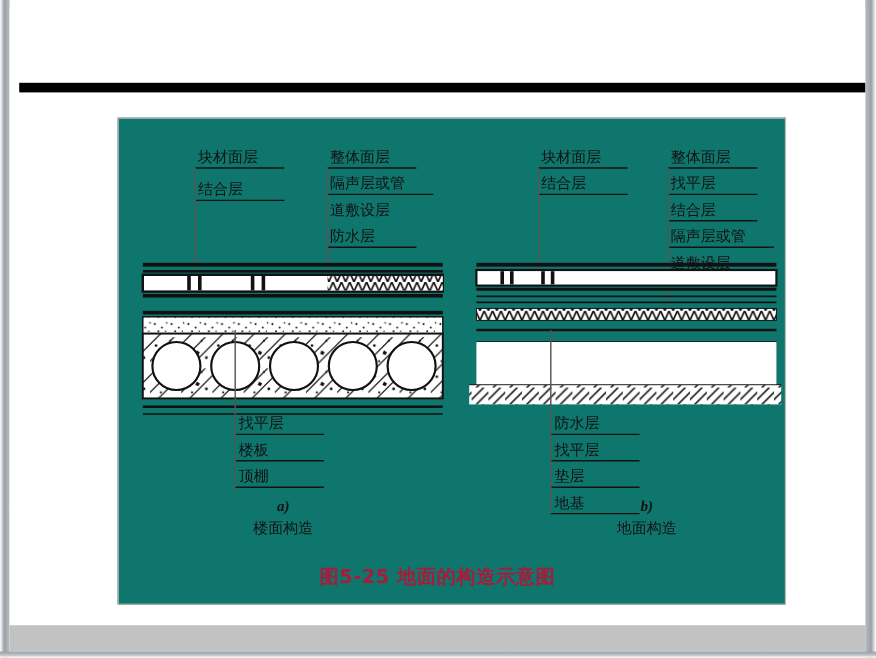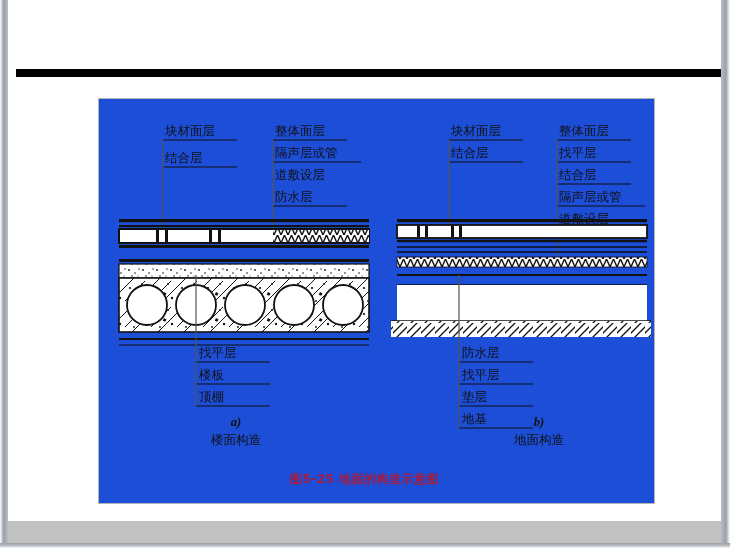--- a/index.html
+++ b/index.html
@@ -28,28 +28,28 @@
   .title-text{
     position:absolute;left:0;top:0;width:100%;height:49px;
     display:flex;align-items:center;justify-content:center;
     color:#ffe600;font-weight:bold;font-size:24px;letter-spacing:1px;
     text-shadow:1px 1px 0 #8a5a00,-1px 0 0 #a06500;
     white-space:nowrap;
   }
   .title-underbar{position:absolute;left:8px;top:63px;width:705px;height:8px;background:#000000;}
 
   
-  .frame{position:absolute;left:90px;top:92px;width:557px;height:406px;border:1px solid #b5b5b5;background:#1d4ed8;box-sizing:border-box;}
+  .frame{position:absolute;left:90px;top:92px;width:557px;height:406px;border:1px solid #b5b5b5;background:#0f766e;box-sizing:border-box;}
 
   
   .figure{position:absolute;left:0;top:0;width:557px;height:406px;}
 
   .fig-caption{
     position:absolute;left:0;top:465px;width:730px;text-align:center;
-    color:#a81b3a;font-size:12px;font-weight:bold;letter-spacing:.5px;
+    color:#a81b3a;font-size:16px;font-weight:bold;letter-spacing:.5px;
   }
 
   svg{display:block;}
   text{font-family:"DejaVu Sans","Liberation Sans",sans-serif;}
   .lbl{font-size:12.5px;fill:#111111;}
   .lbl-it{font-family:"Liberation Serif","DejaVu Serif",serif;font-size:12.5px;fill:#111;font-style:italic;font-weight:bold;}
   .cap{font-size:12.5px;fill:#111111;}
 </style>
 </head>
 <body>

